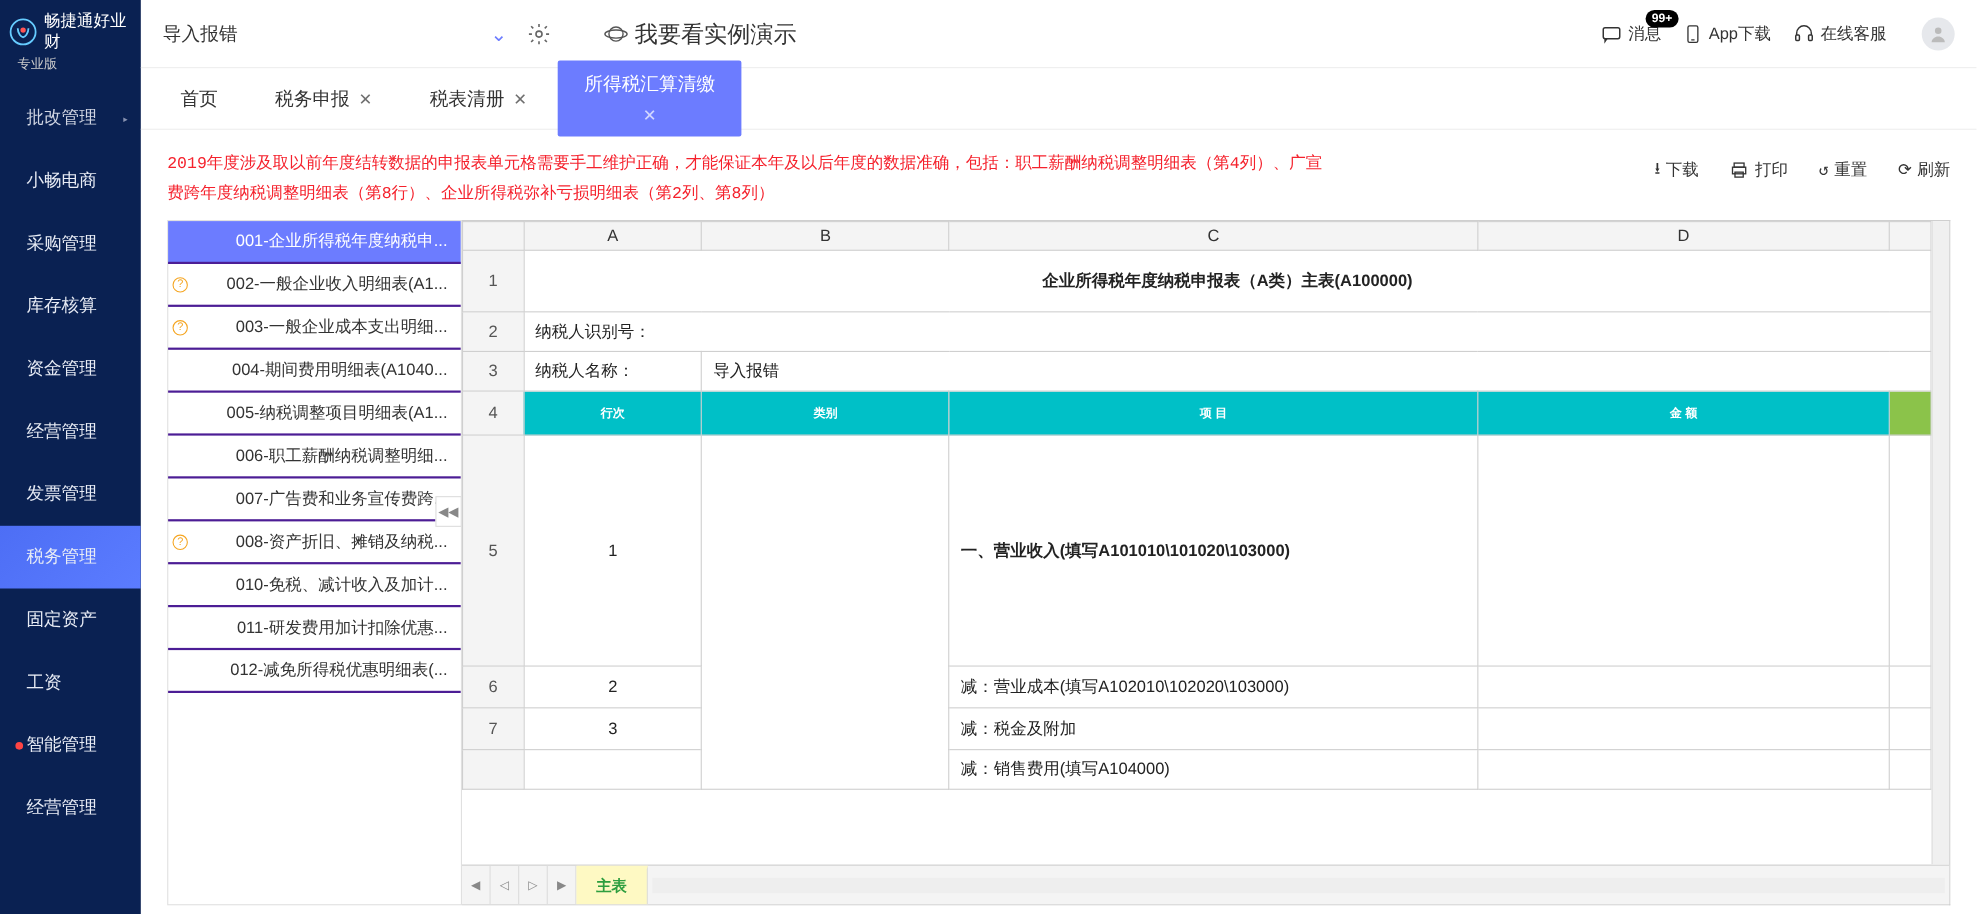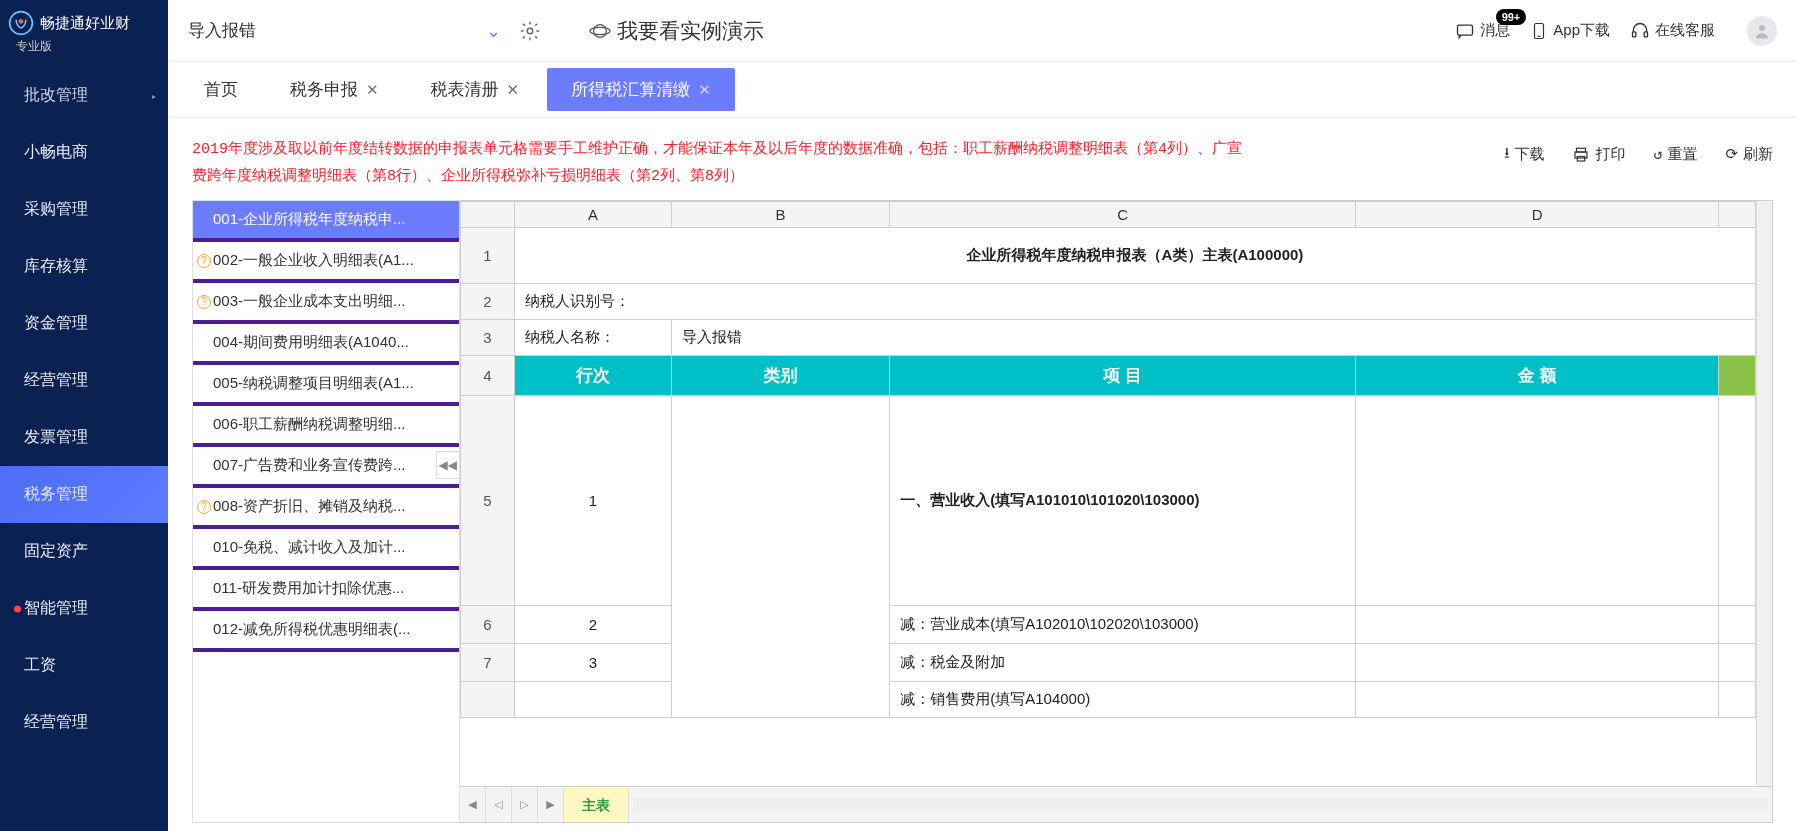--- a/index.html
+++ b/index.html
@@ -1,21 +1,21 @@
 <!DOCTYPE html>
 <html><head>
 <meta charset="utf-8">
 <style>
 * { margin: 0; padding: 0; box-sizing: border-box; }
 body { font-family: "Microsoft YaHei", Arial, sans-serif; font-size: 14px; background: #fff; overflow: hidden; }
 
 .app { display: flex; height: 831px; width: 1797px; }
 
 
-.sidebar { width: 168px; background: #0a2152; color: #fff; display: flex; flex-direction: column; flex-shrink: 0; justify-content: space-between; }
+.sidebar { width: 128px; background: #0a2152; color: #fff; display: flex; flex-direction: column; flex-shrink: 0; justify-content: space-between; }
 .logo-area { padding: 10px 8px 4px; display: flex; align-items: center; gap: 6px; }
 .logo-icon { width: 26px; height: 26px; }
 .logo-text { font-size: 15px; font-weight: 500; }
 .edition { font-size: 12px; color: #ccc; padding-left: 16px; margin-top: -2px; margin-bottom: 12px; }
 .nav-list { flex: 1; overflow-y: auto; }
 .nav-item { padding: 18px 24px; font-size: 16px; color: #e8ecf5; cursor: pointer; position: relative; }
 .nav-item.active { background: linear-gradient(135deg, #4d6ef5 0%, #5b7cff 100%); }
 .nav-item.has-dot::before { content: ""; position: absolute; left: 14px; top: 50%; transform: translateY(-50%); width: 7px; height: 7px; background: #f44; border-radius: 50%; }
 .nav-item.truncated { color: #d0d5e2; }
 .nav-item.with-arrow::after { content: "▸"; font-size: 8px; color: #8892b0; position: absolute; right: 12px; top: 50%; transform: translateY(-50%); }
@@ -31,52 +31,52 @@
 .demo-link { display: flex; align-items: center; gap: 6px; color: #333; font-size: 21px; margin-left: 30px; }
 .topbar-spacer { flex: 1; }
 .top-actions { display: flex; align-items: center; gap: 20px; }
 .top-action { display: flex; align-items: center; gap: 5px; color: #333; font-size: 15px; position: relative; }
 .badge { position: absolute; top: -12px; right: -16px; background: #000000; color: #fff; font-size: 11px; font-weight: bold; padding: 2px 6px; border-radius: 10px; }
 .avatar { width: 30px; height: 30px; background: #e6e8ec; border-radius: 50%; display: flex; align-items: center; justify-content: center; color: #aaa; margin-left: 12px;}
 
 
 .tabs { display: flex; align-items: center; height: 56px; padding: 0 12px; border-bottom: 1px solid #eee; gap: 4px; }
 .tab { padding: 10px 24px; font-size: 17px; color: #333; border-radius: 2px; display: flex; align-items: center; gap: 8px; }
-.tab.active { background: #6c7cff; color: #fff; }
+.tab.active { background: #6c7cff; color: #fff; flex-direction: column; }
 .tab-close { font-size: 15px; opacity: 0.7; }
 
 
 .toolbar-row { display: flex; align-items: flex-start; padding: 18px 24px 10px; gap: 20px; font-family: Liberation Mono, monospace; }
 .notice { color: #f5222d; font-size: 15px; line-height: 1.8; flex: 1; max-width: 1050px; }
 .toolbar-actions { display: flex; gap: 28px; margin-left: auto; align-items: center; padding-top: 6px; }
 .tool-btn { display: flex; align-items: center; gap: 5px; color: #333; font-size: 15px; cursor: pointer; }
 
 
 .content { flex: 1; display: flex; padding: 0 24px 8px; gap: 0; min-height: 0; }
 
 
 .form-list { width: 268px; flex-shrink: 0; border: 1px solid #e0e0e0; overflow-y: auto; position: relative; }
-.form-item { padding: 9px 12px 9px 20px; font-size: 15px; color: #333; cursor: pointer; white-space: nowrap; overflow: hidden; text-overflow: ellipsis; border-bottom: 4px solid #4c1d95; position: relative; }
+.form-item { padding: 9px 12px 9px 20px; font-size: 15px; color: #333; cursor: pointer; white-space: nowrap; overflow: hidden; text-overflow: ellipsis; border-bottom: 2px solid #4c1d95; position: relative; text-align: right; }
 .form-item.active { background: #6c7cff; color: #fff; }
 .form-item .warn { position: absolute; left: 4px; top: 50%; transform: translateY(-50%); width: 14px; height: 14px; border: 1px solid #f5a623; color: #f5a623; border-radius: 50%; font-size: 10px; display: flex; align-items: center; justify-content: center; }
 .collapse-handle { position: absolute; right: -1px; top: 250px; color: #888; font-size: 12px; background: #fff; border: 1px solid #ddd; padding: 6px 2px; }
 
 
 .sheet-wrap { flex: 1; border: 1px solid #cfcfcf; border-left: none; display: flex; flex-direction: column; min-width: 0; position: relative; }
 .sheet-scroll { flex: 1; overflow: auto; position: relative; }
 table.sheet { border-collapse: collapse; width: 100%; table-layout: fixed; }
 .sheet th, .sheet td { border: 1px solid #cfcfcf; font-size: 15px; }
 .col-hdr { background: #f4f4f4; text-align: center; font-weight: normal; color: #333; height: 26px; }
 .corner { background: #f4f4f4; width: 44px; height: 26px; }
 .rownum { background: #f4f4f4; text-align: center; color: #555; height: 36px; }
 .cell { padding: 6px 10px; color: #222; background: #fff; }
 .cell.center { text-align: center; }
 .cell.bold { font-weight: bold; }
 .title-cell { text-align: center; font-weight: bold; font-size: 20px; height: 56px; }
-.header-row td.cell { background: #00c0c7; color: #fff; text-align: center; font-size: 17px; font-weight: bold; height: 40px; }
+.header-row td.cell { background: #00c0c7; color: #fff; text-align: center; font-size: 11px; font-weight: bold; height: 40px; }
 .header-row td.cell.green { background: #8bc34a; }
 .row-tall { height: 210px; }
 .row-med { height: 38px; }
 
 .sheet-tabs { height: 36px; border-top: 1px solid #cfcfcf; display: flex; align-items: center; background: #f4f4f4; }
 .sheet-nav-btn { width: 26px; text-align: center; color: #888; font-size: 11px; border-right: 1px solid #ddd; height: 100%; display: flex; align-items: center; justify-content: center; }
 .sheet-tab { padding: 0 18px; height: 100%; display: flex; align-items: center; background: #fef9c3; color: #2e9e3f; font-weight: bold; border-right: 1px solid #ddd; border-top: 3px solid transparent; }
 .hscroll-track { flex: 1; height: 14px; background: #eee; margin: 0 4px; position: relative; }
 
 
@@ -104,22 +104,22 @@
     <div class="nav-list">
       <div class="nav-item truncated with-arrow">批改管理</div>
       <div class="nav-item">小畅电商</div>
       <div class="nav-item">采购管理</div>
       <div class="nav-item">库存核算</div>
       <div class="nav-item">资金管理</div>
       <div class="nav-item">经营管理</div>
       <div class="nav-item">发票管理</div>
       <div class="nav-item active">税务管理</div>
       <div class="nav-item">固定资产</div>
+      <div class="nav-item">工资</div>
       <div class="nav-item has-dot">智能管理</div>
-      <div class="nav-item">工资</div>
       <div class="nav-item">经营管理</div>
     </div>
   </div>
 
   <div class="main">
 
     <div class="topbar">
       <div class="context-title">
         <span>导入报错</span>
       </div>

